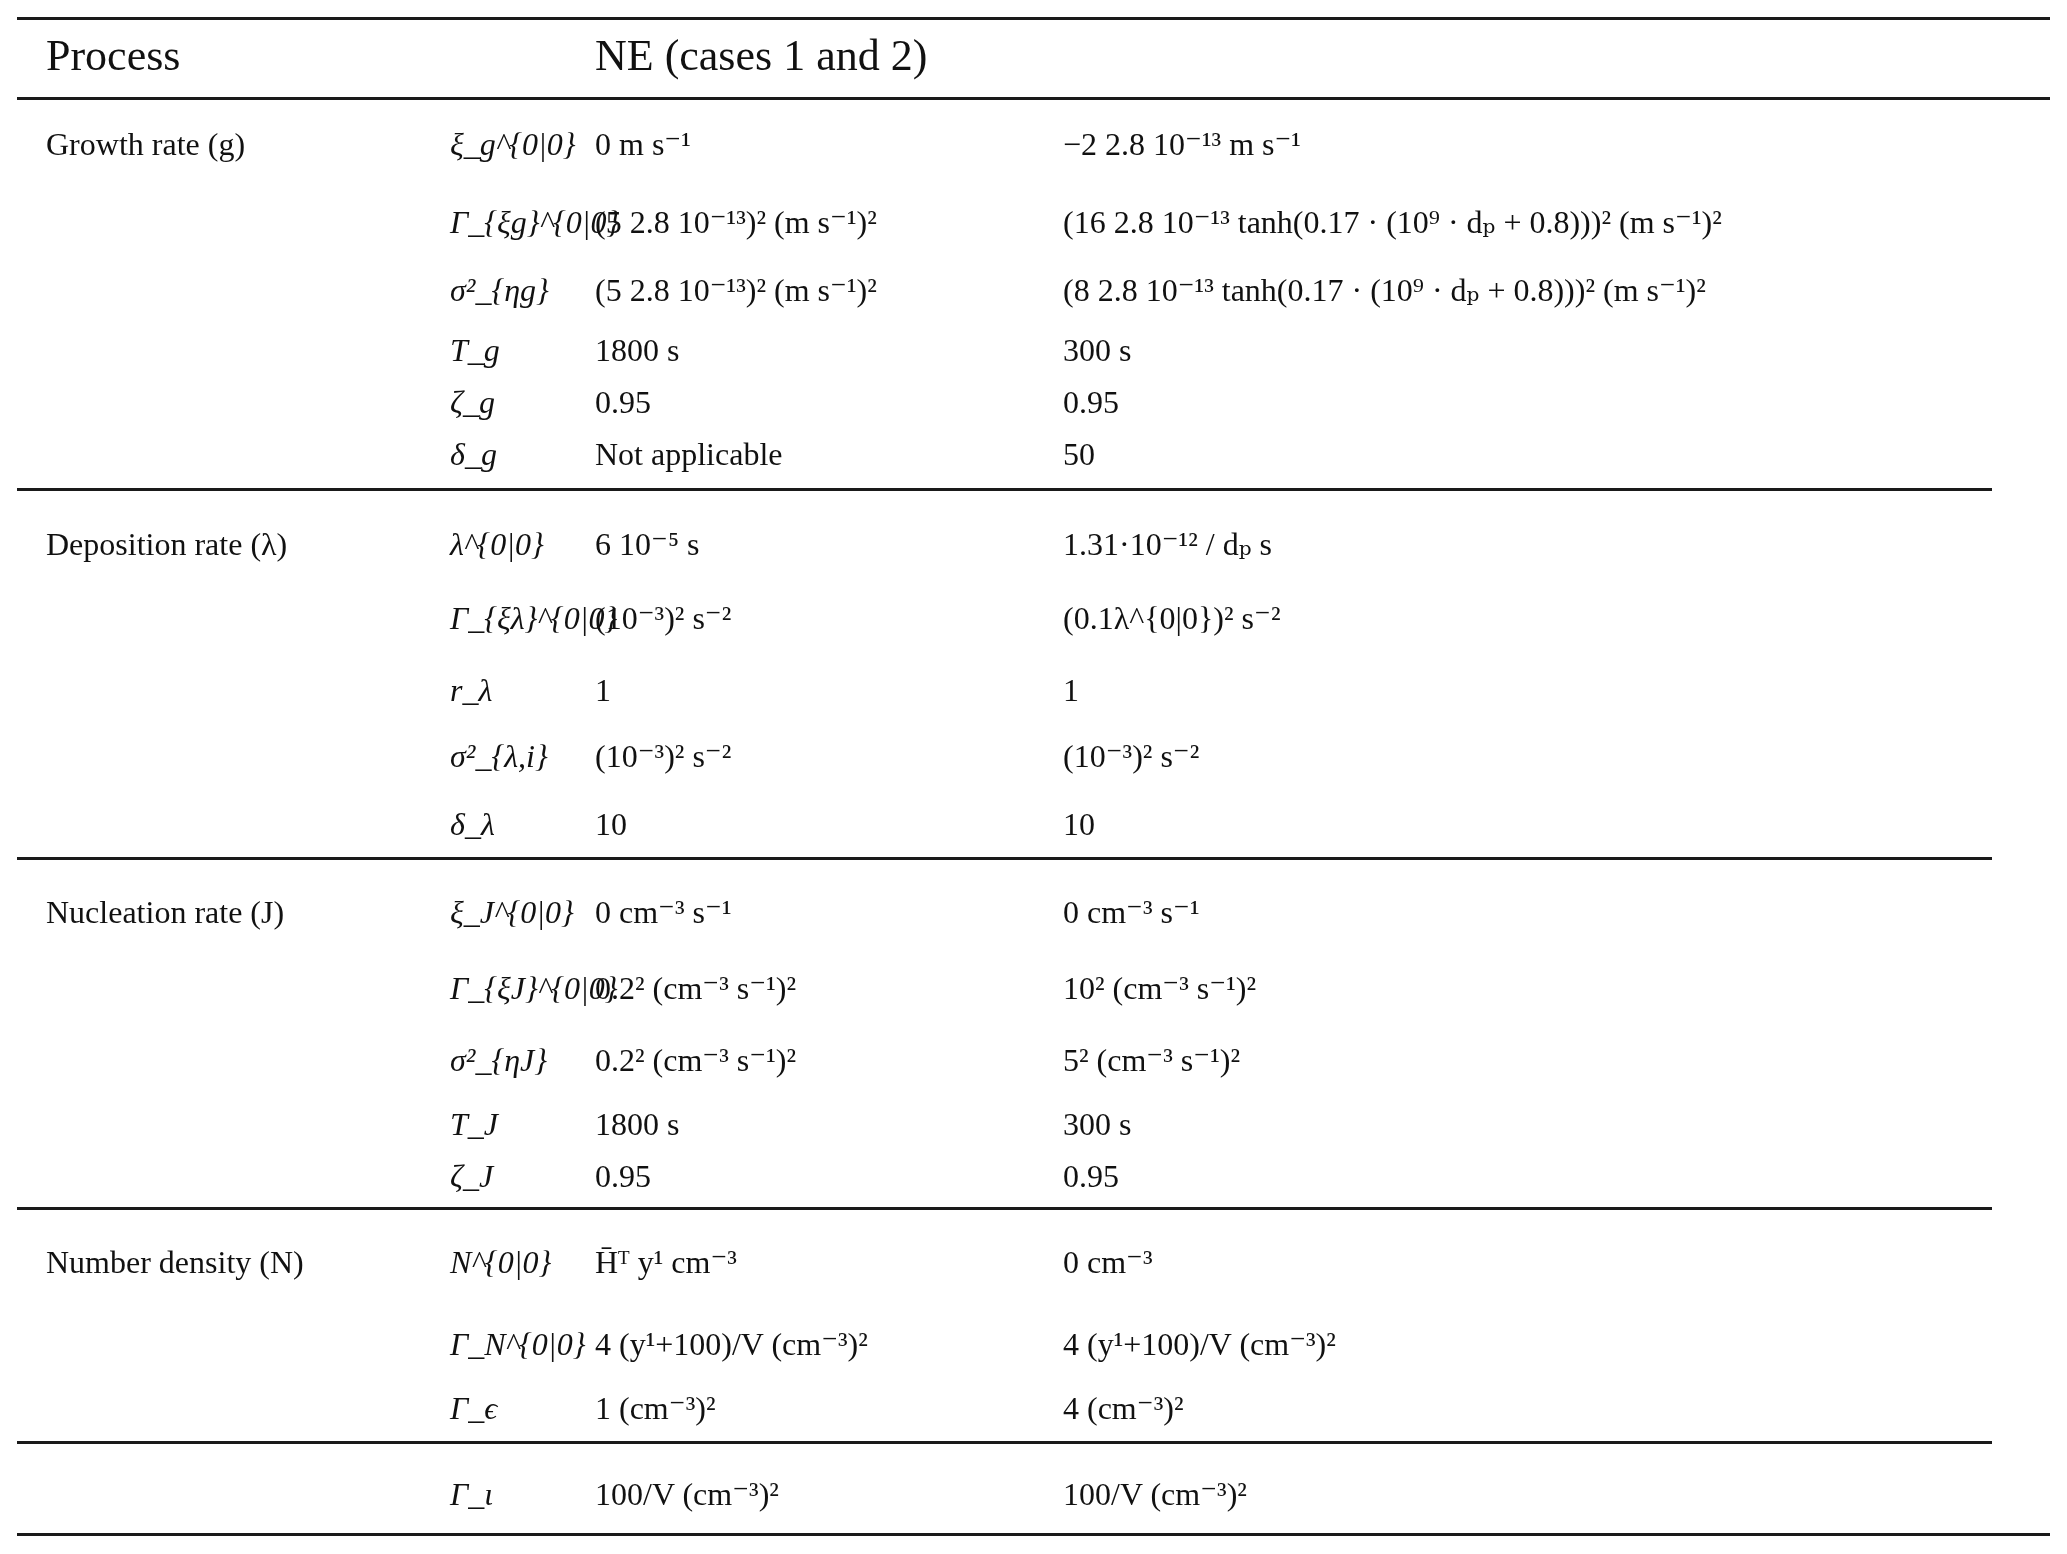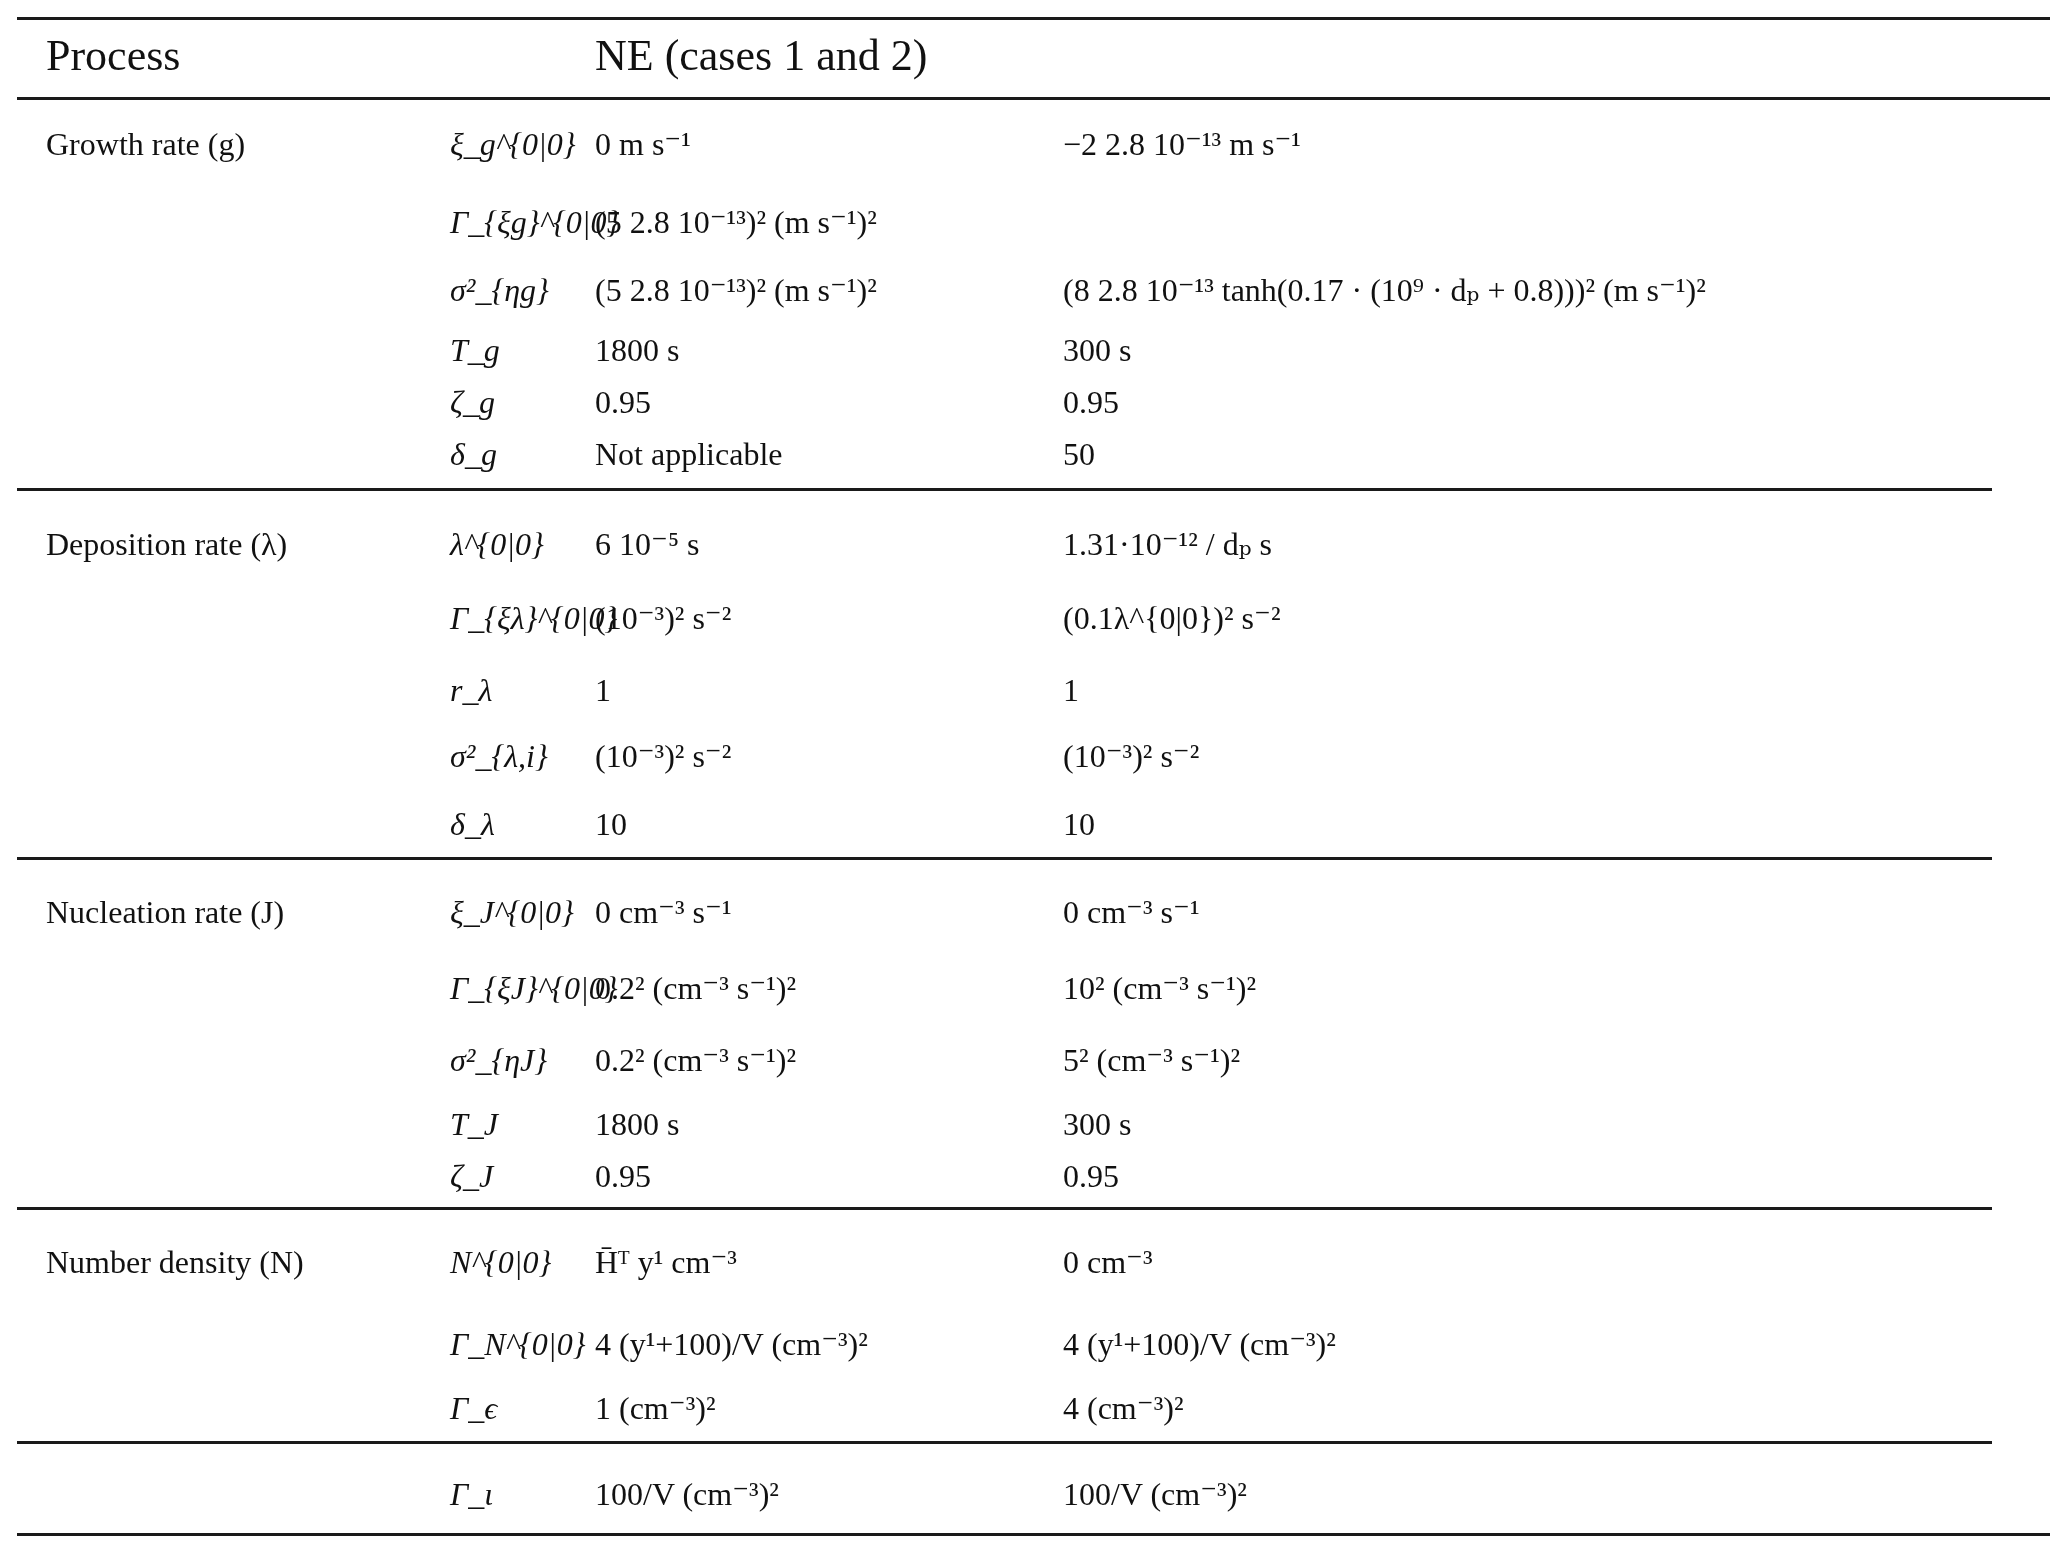--- a/index.html
+++ b/index.html
@@ -37,20 +37,21 @@
   <div>
     <div class="row" style="top:118px;">
       <span class="cell c-proc">Growth rate (g)</span>
       <span class="cell c-sym">ξ_g^{0|0}</span>
       <span class="cell c-ne">0 m s⁻¹</span>
       <span class="cell c-ss">−2 2.8 10⁻¹³ m s⁻¹</span>
     </div>
     <div class="row" style="top:196px;">
       <span class="cell c-sym">Γ_{ξg}^{0|0}</span>
       <span class="cell c-ne">(5 2.8 10⁻¹³)² (m s⁻¹)²</span>
+      <span class="cell c-ss">(16 2.8 10⁻¹³ tanh(0.17 · (10⁹ · dₚ + 0.8)))² (m s⁻¹)²</span>
     </div>
     <div class="row" style="top:264px;">
       <span class="cell c-sym">σ²_{ηg}</span>
       <span class="cell c-ne">(5 2.8 10⁻¹³)² (m s⁻¹)²</span>
       <span class="cell c-ss">(8 2.8 10⁻¹³ tanh(0.17 · (10⁹ · dₚ + 0.8)))² (m s⁻¹)²</span>
     </div>
     <div class="row" style="top:324px;">
       <span class="cell c-sym">T_g</span>
       <span class="cell c-ne">1800 s</span>
       <span class="cell c-ss">300 s</span>

